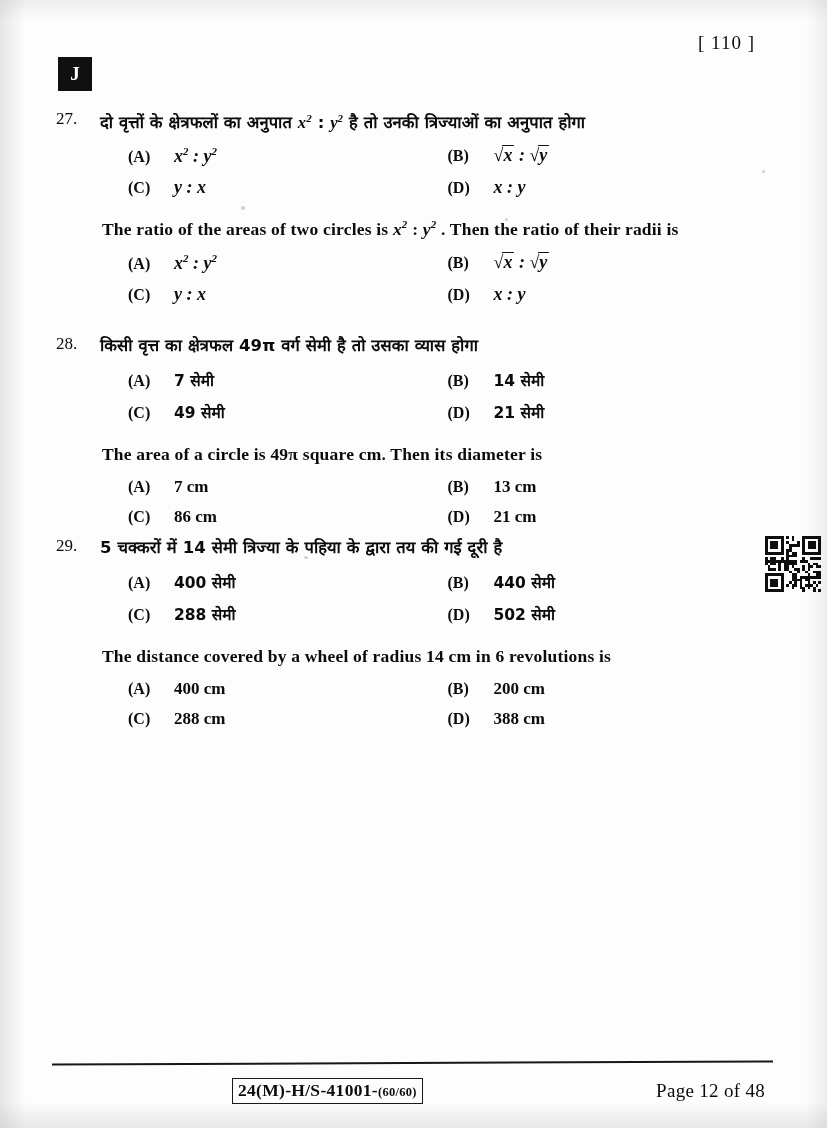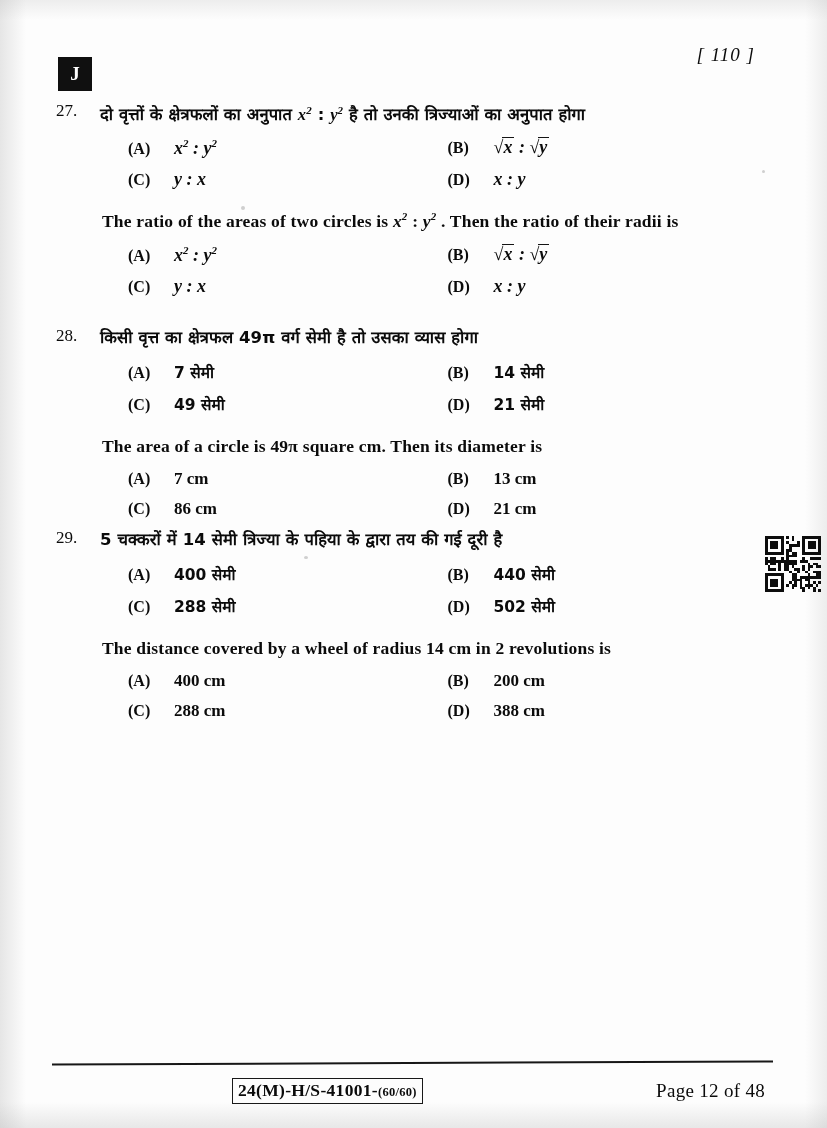--- a/index.html
+++ b/index.html
@@ -45,25 +45,24 @@
     left: 0; right: 0; bottom: 0;
     height: 26px;
     background: linear-gradient(to top, rgba(175,175,175,0.28), rgba(255,255,255,0));
     pointer-events: none;
   }
 
   
   .page-number-top {
     position: absolute;
     right: 72px;
-    top: 44px;
+    top: 32px;
     font-size: 19px;
     letter-spacing: 1px;
     font-family: "Liberation Serif", serif;
-    font-style: italic;
   }
   .booklet-code {
     position: absolute;
     left: 58px;
     top: 57px;
     width: 34px;
     height: 34px;
     background: #101010;
     color: #ffffff;
     font-size: 19px;
@@ -179,21 +178,21 @@
   .radical {
     display: inline-block;
     border-top: 1.4px solid #141414;
     padding: 0 2px 0 1px;
     margin-left: -1px;
     line-height: 1.05;
   }
   .radsign { font-style: normal; }
 
   
-  .q27 { margin-top: 4px; }
+  .q27 { margin-top: 12px; }
   .q28 { margin-top: 28px; }
   .q29 { }
 
   .opt-gap-sm { height: 2px; }
 
   
   .footer-rule {
     position: absolute;
     left: 52px;
     right: 54px;
@@ -844,21 +843,21 @@
             <span class="opt-letter">(C)</span>
             <span class="opt-val-hi">288 सेमी</span>
           </div>
           <div class="opt">
             <span class="opt-letter">(D)</span>
             <span class="opt-val-hi">502 सेमी</span>
           </div>
         </div>
       </div>
 
-      <div class="qtext-en stem-en">The distance covered by a wheel of radius 14 cm in 2 revolutions is</div>
+      <div class="qtext-en stem-en">The distance covered by a wheel of radius 14 cm in 6 revolutions is</div>
 
       <div class="options">
         <div class="opt-row">
           <div class="opt">
             <span class="opt-letter">(A)</span>
             <span class="opt-val-en">400 cm</span>
           </div>
           <div class="opt">
             <span class="opt-letter">(B)</span>
             <span class="opt-val-en">200 cm</span>

